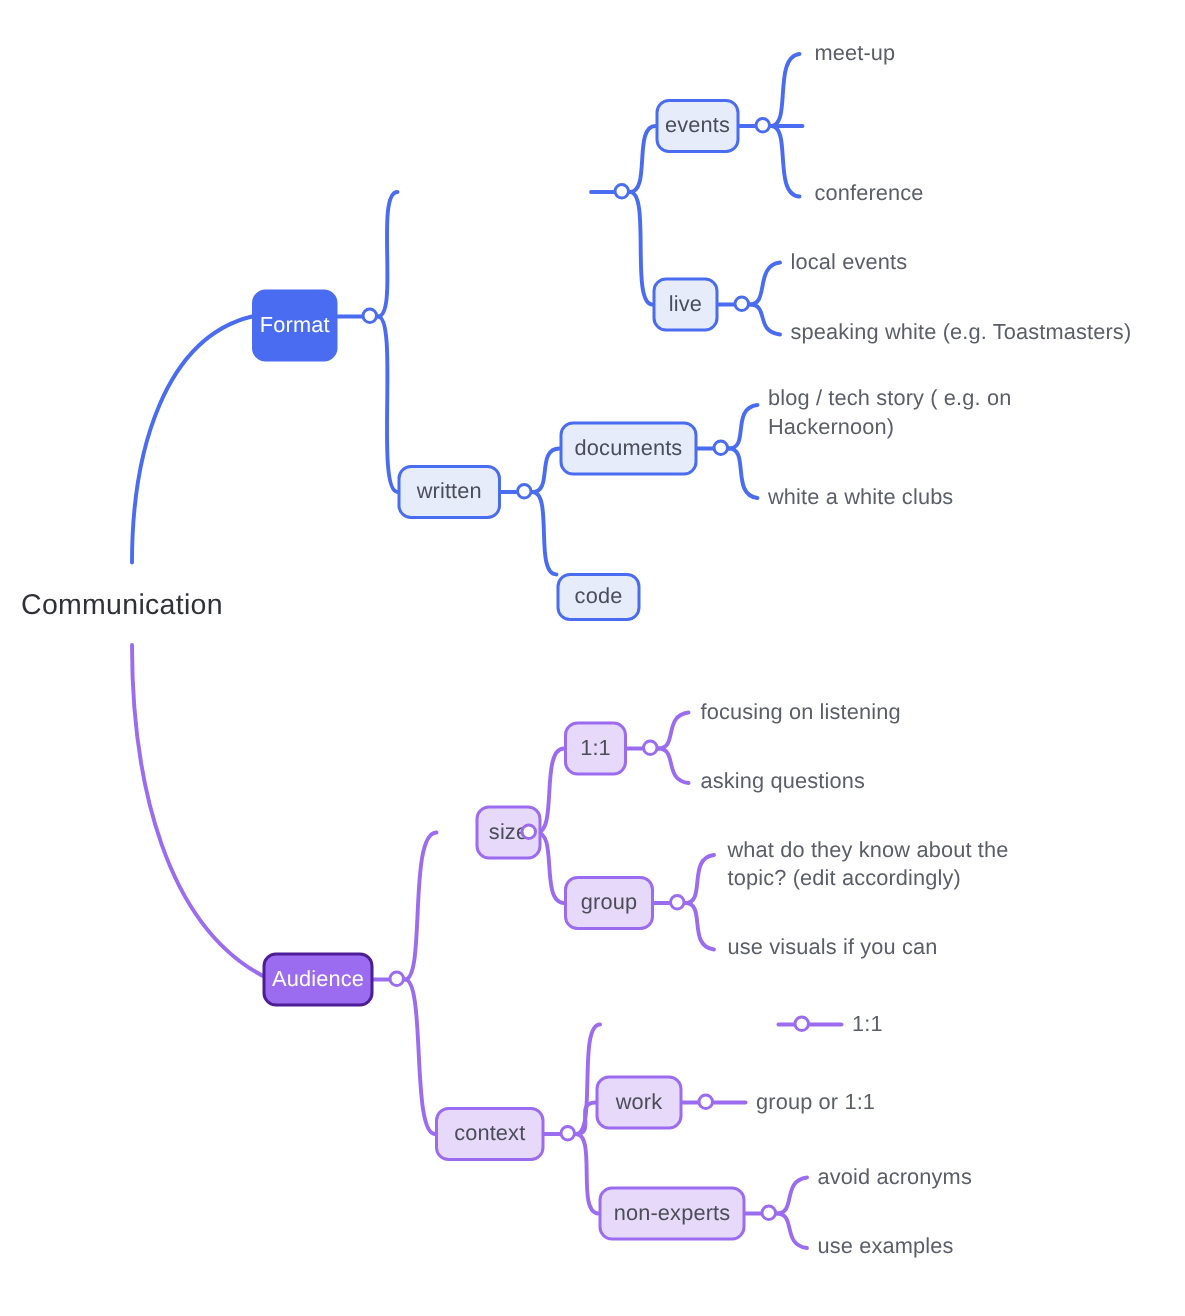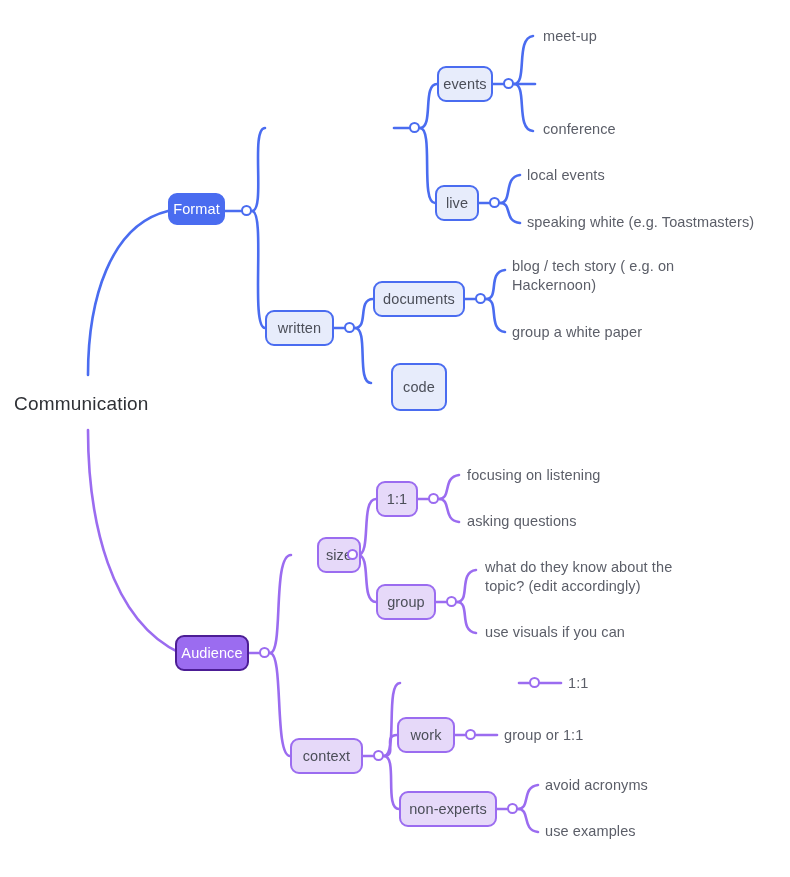--- a/index.html
+++ b/index.html
@@ -164,21 +164,21 @@
       <path d="M476,735 L497,735" stroke="#9b6cf0" stroke-width="2.6"></path>
 
       <path d="M497,809 L507,809" stroke="#9b6cf0" stroke-width="2.6"></path>
       <path d="M518,809 C531,809 521,787 538,785" stroke="#9b6cf0" stroke-width="2.6"></path>
       <path d="M518,809 C531,809 521,830 538,832" stroke="#9b6cf0" stroke-width="2.6"></path>
     </g>
   </svg>
 
   <div class="root-label" style="left:14px; top:393px;">Communication</div>
 
-  <div class="node filled-blue" style="left:168px; top:193px; width:57px; height:32px;">Format</div>
+  <div class="node filled-blue" style="left:168px; top:193px; width:57px; height:48px;">Format</div>
   <div class="dot blue" style="left:241px; top:205px;"></div>
 
   <div class="dot blue" style="left:409px; top:122px;"></div>
 
   <div class="node light-blue" style="left:437px; top:66px; width:56px; height:36px;">events</div>
   <div class="dot blue" style="left:503px; top:78px;"></div>
 
   <div class="leaf nowrap" style="left:543px; top:27px;">meet-up</div>
   <div class="leaf nowrap" style="left:543px; top:120px;">conference</div>
 
@@ -188,23 +188,23 @@
   <div class="leaf nowrap" style="left:527px; top:166px;">local events</div>
   <div class="leaf nowrap" style="left:527px; top:213px;">speaking white (e.g. Toastmasters)</div>
 
   <div class="node light-blue" style="left:265px; top:310px; width:69px; height:36px;">written</div>
   <div class="dot blue" style="left:344px; top:322px;"></div>
 
   <div class="node light-blue" style="left:373px; top:281px; width:92px; height:36px;">documents</div>
   <div class="dot blue" style="left:475px; top:293px;"></div>
 
   <div class="leaf wrap" style="left:512px; top:257px; width:175px;">blog / tech story ( e.g. on Hackernoon)</div>
-  <div class="leaf nowrap" style="left:512px; top:323px;">group a white paper</div>
-
-  <div class="node light-blue" style="left:371px; top:363px; width:56px; height:48px;margin-left:20px;">code</div>
+  <div class="leaf nowrap" style="left:512px; top:323px;">white a white clubs</div>
+
+  <div class="node light-blue" style="left:371px; top:382px; width:56px; height:32px;">code</div>
 
   <div class="node filled-purple" style="left:175px; top:635px; width:74px; height:36px;">Audience</div>
   <div class="dot purple" style="left:259px; top:647px;"></div>
 
   <div class="node light-purple" style="left:293px; top:537px; width:44px; height:36px;margin-left:24px;">size</div>
   <div class="dot purple" style="left:347px; top:549px;"></div>
 
   <div class="node light-purple" style="left:376px; top:481px; width:42px; height:36px;">1:1</div>
   <div class="dot purple" style="left:428px; top:493px;"></div>
 

